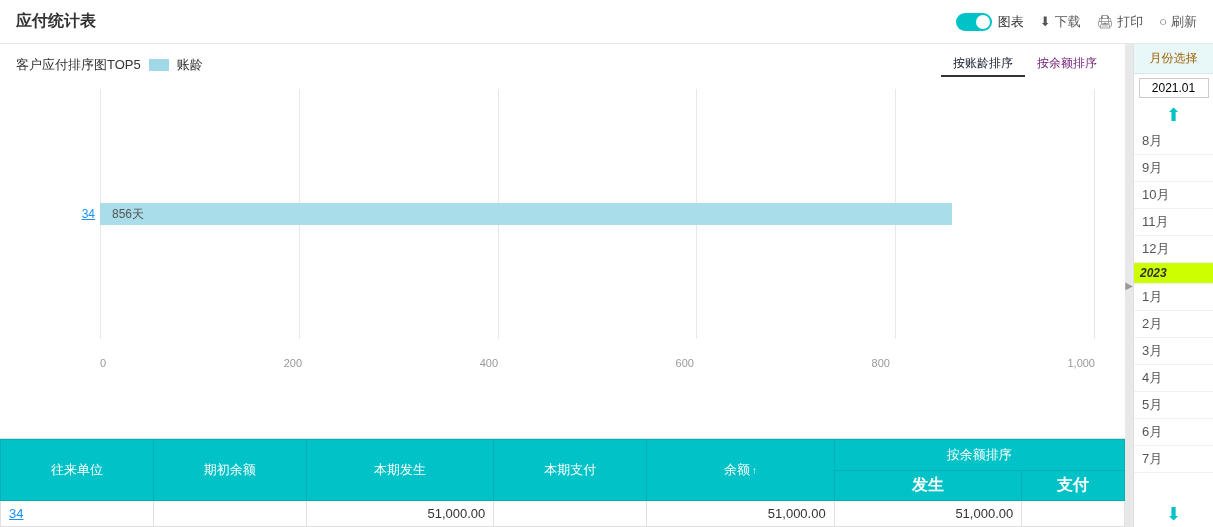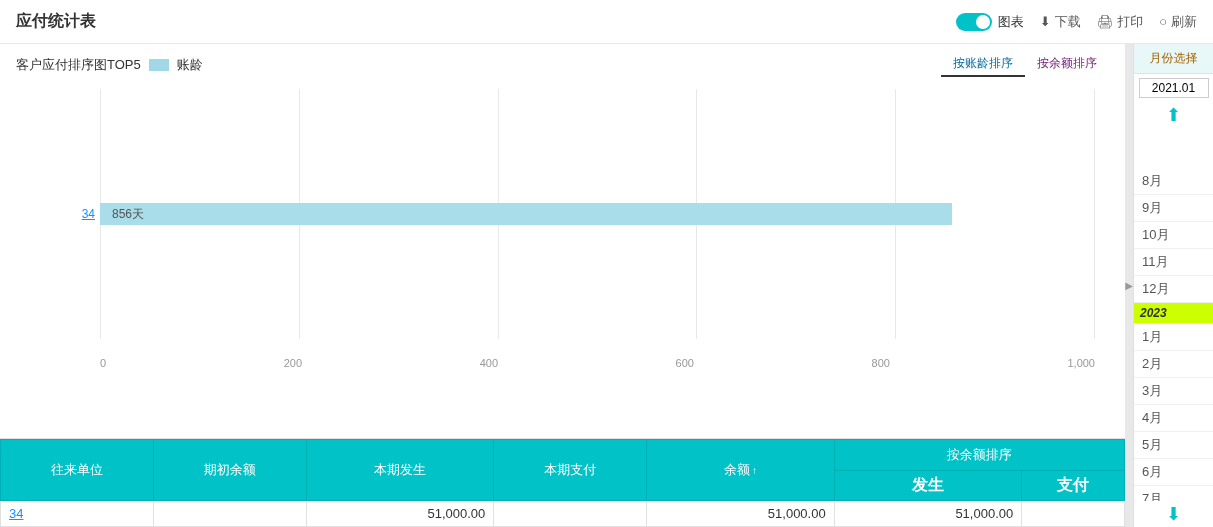--- a/index.html
+++ b/index.html
@@ -21,21 +21,21 @@
 
     
     .chart-section { flex: 1; display: flex; flex-direction: column; overflow: hidden; }
 
     
     .chart-top { display: flex; align-items: center; justify-content: space-between; padding: 8px 16px 4px; }
     .chart-legend { display: flex; align-items: center; gap: 8px; }
     .legend-color { width: 20px; height: 12px; background: #a0d8e8; display: inline-block; }
     .chart-sort { display: flex; gap: 0; }
     .sort-btn { padding: 3px 12px; font-size: 12px; cursor: pointer; color: #701a75; border-bottom: 2px solid transparent; }
-    .sort-btn.active { color: #0369a1; border-bottom: 2px solid #333; }
+    .sort-btn.active { color: #0f172a; border-bottom: 2px solid #333; }
 
     
     .chart-area { flex: 1; position: relative; padding: 8px 20px 0 60px; }
 
     
     .bar-chart { width: 100%; height: 280px; position: relative; }
     .chart-inner { position: absolute; top: 0; left: 40px; right: 10px; bottom: 30px; }
     .bar-row { position: absolute; display: flex; align-items: center; }
     .bar-label { position: absolute; left: -45px; font-size: 12px; color: #333; text-align: right; width: 40px; text-decoration: underline; color: #1890ff; cursor: pointer; }
     .bar-fill { height: 22px; background: #a8dde9; }
@@ -57,21 +57,21 @@
     .table-data td { text-align: right; padding: 5px 8px; font-size: 13px; border: 1px solid #e0e0e0; background: #fff; }
     .table-data td:first-child { text-align: left; }
     .td-link { color: #1890ff; text-decoration: underline; cursor: pointer; }
     .th-icon { font-size: 10px; margin-left: 2px; color: #fff; }
 
     
     .sidebar { width: 80px; background: #fff; border-left: 1px solid #e0e0e0; display: flex; flex-direction: column; overflow: hidden; }
     .sidebar-header { background: #e8f8f8; padding: 6px 4px; text-align: center; font-size: 12px; color: #a16207; border-bottom: 1px solid #d0eaea; }
     .sidebar-year-input { width: 70px; text-align: center; font-size: 12px; padding: 2px 4px; border: 1px solid #ccc; margin: 4px auto; display: block; }
     .sidebar-nav-up, .sidebar-nav-down { text-align: center; cursor: pointer; color: #00c2c7; font-size: 18px; padding: 2px 0; }
-    .sidebar-months { flex: 1; overflow: hidden; margin-top: 40px; }
+    .sidebar-months { flex: 1; overflow: hidden; }
     .sidebar-month { padding: 4px 8px; font-size: 13px; color: #555; cursor: pointer; text-align: left; border-bottom: 1px solid #f0f0f0; }
     .sidebar-month.year-label { background: #ccff00; color: #333; font-weight: bold; padding: 3px 6px; font-size: 12px; font-style: italic; }
     .sidebar-divider { width: 8px; background: #e8e8e8; display: flex; align-items: center; justify-content: center; cursor: pointer; }
     .sidebar-divider-arrow { color: #999; font-size: 10px; }
 
     .right-panel { display: flex; }
   </style>
 </head>
 <body>
 

